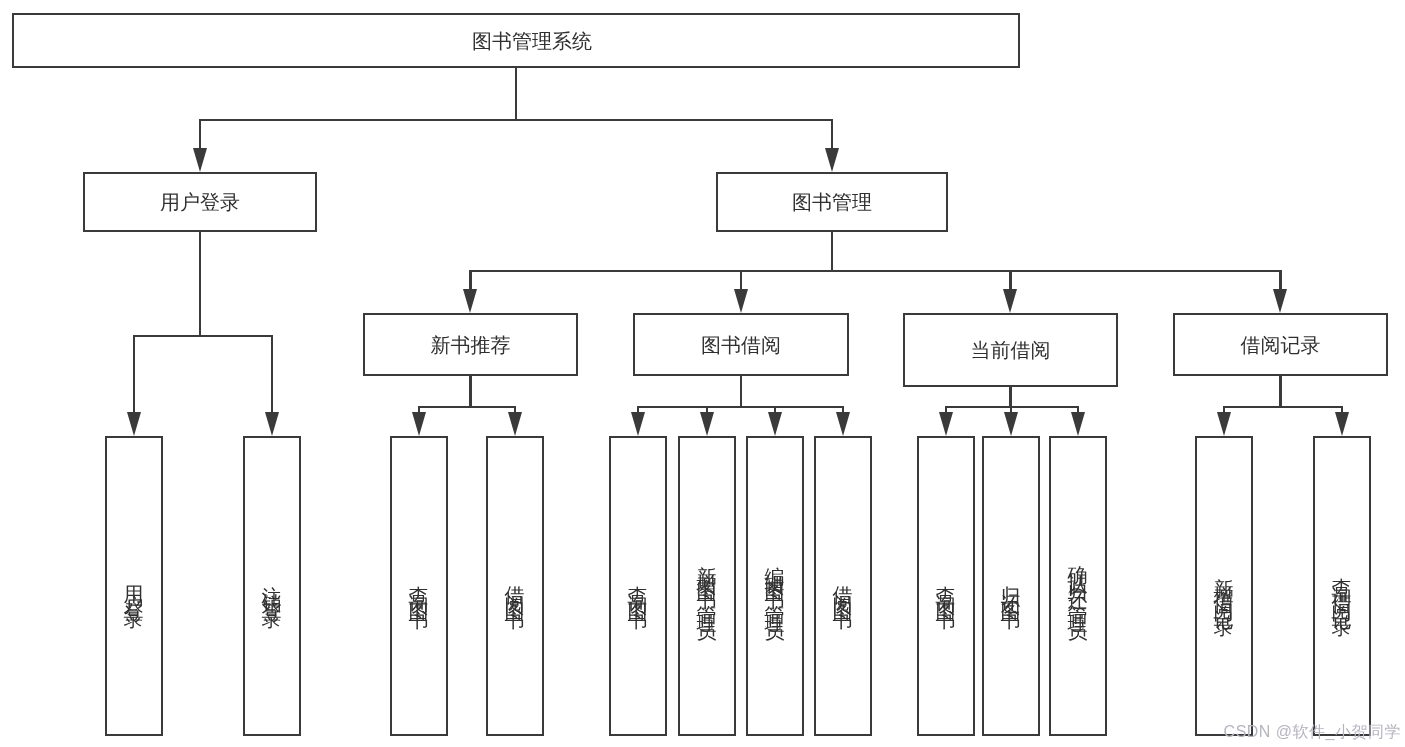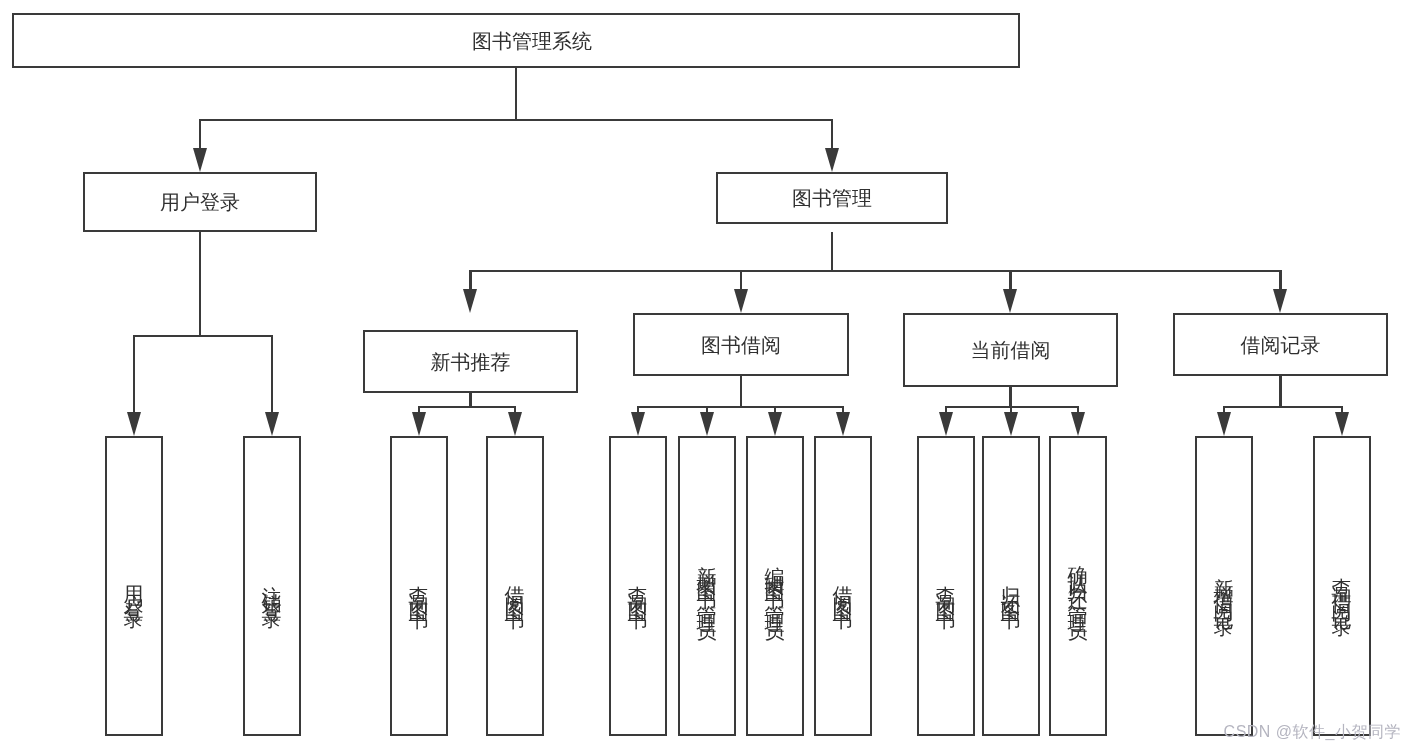--- a/index.html
+++ b/index.html
@@ -65,24 +65,24 @@
 <body>
 
 <div id="diagram">
   <div class="watermark">CSDN @软件_小贺同学</div>
 <div class="node" style="left: 12px; top: 13px; width: 1008px; height: 55px; padding-left: 32px;">
       <span class="label">图书管理系统</span>
     </div>
     <div class="node" style="left: 83px; top: 172px; width: 234px; height: 60px;">
       <span class="label">用户登录</span>
     </div>
-    <div class="node" style="left: 716px; top: 172px; width: 232px; height: 52px;">
+    <div class="node" style="left: 716px; top: 172px; width: 232px; height: 60px;">
       <span class="label">图书管理</span>
     </div>
-    <div class="node" style="left: 363px; top: 330px; width: 215px; height: 63px;">
+    <div class="node" style="left: 363px; top: 313px; width: 215px; height: 63px;">
       <span class="label">新书推荐</span>
     </div>
     <div class="node" style="left: 633px; top: 313px; width: 216px; height: 63px;">
       <span class="label">图书借阅</span>
     </div>
     <div class="node" style="left: 903px; top: 313px; width: 215px; height: 74px;">
       <span class="label">当前借阅</span>
     </div>
     <div class="node" style="left: 1173px; top: 313px; width: 215px; height: 63px;">
       <span class="label">借阅记录</span>

